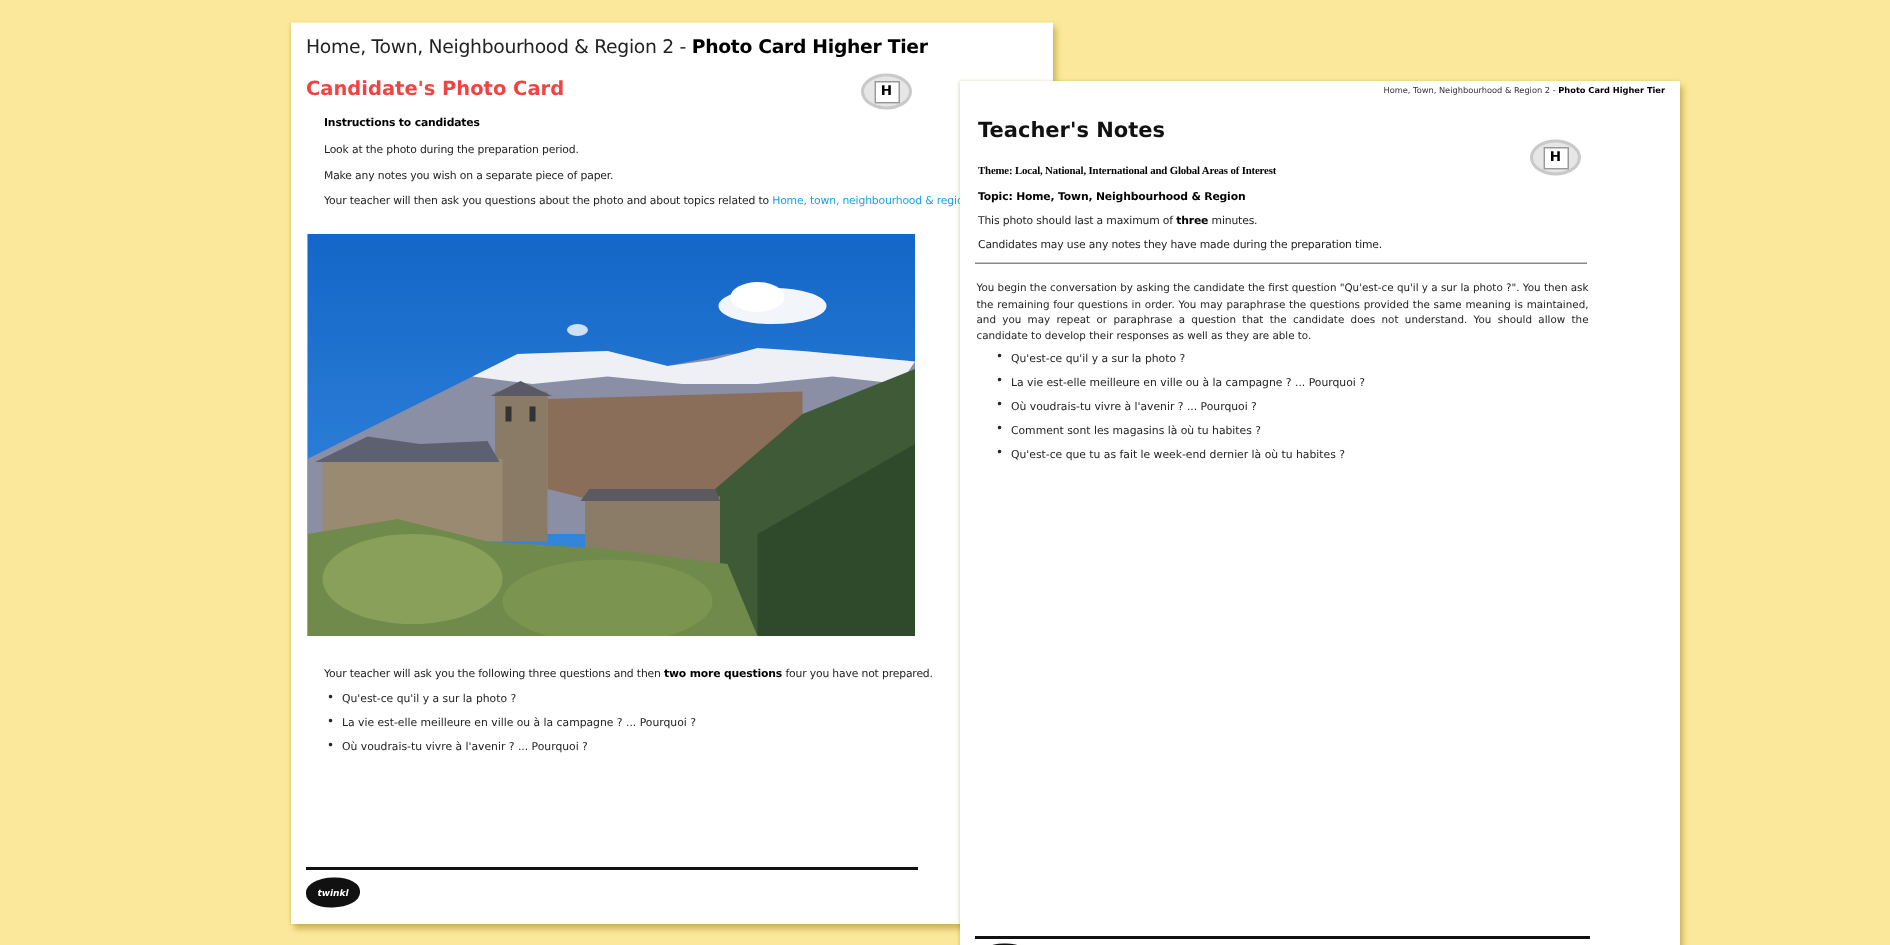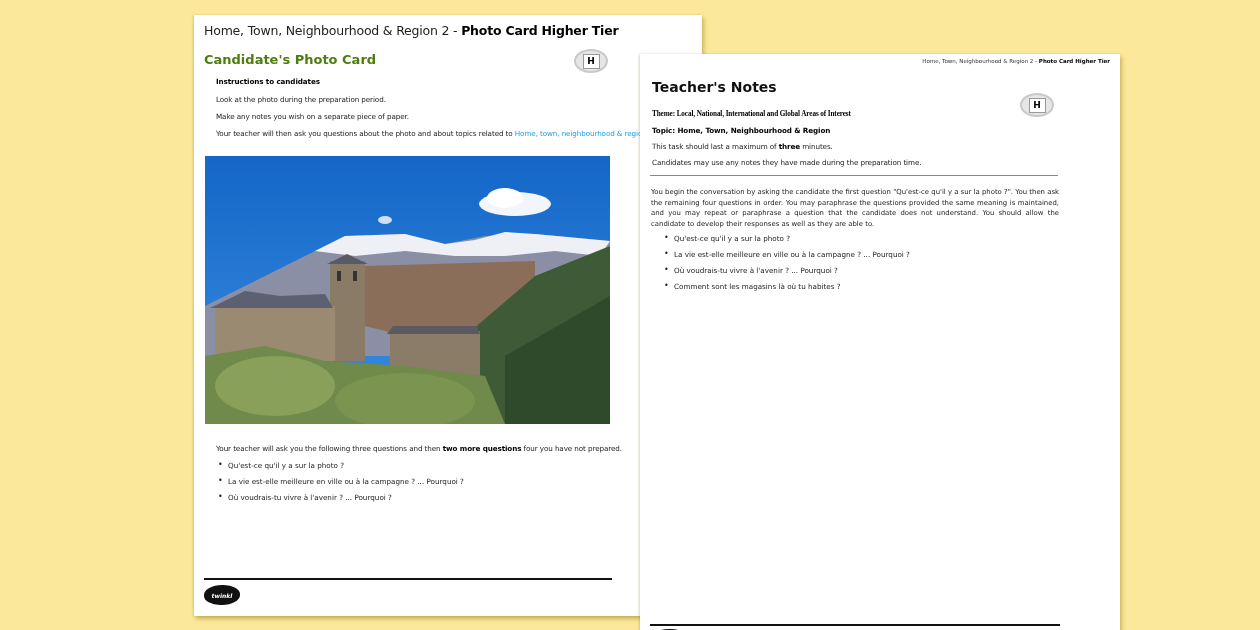--- a/index.html
+++ b/index.html
@@ -12,21 +12,21 @@
   .page {
     position:absolute; background:#ffffff;
     box-shadow: 2px 3px 4px rgba(150,120,20,0.45), -1px 0 2px rgba(150,120,20,0.25);
     box-sizing:border-box;
   }
   #page-left { left:194px; top:15px; width:508px; height:601px; }
   #page-right { left:640px; top:15px; width:480px; height:601px;margin-top:39px; }
 
   .hdr-title { position:absolute; left:10px; top:8px; font-size:12.5px; color:#222; white-space:nowrap; letter-spacing:-0.2px;}
   .hdr-title b { font-weight:bold; color:#000; }
-  .card-title { position:absolute; left:10px; top:37px; font-size:13px; font-weight:bold; color:#4d7c0f; }
+  .card-title { position:absolute; left:10px; top:37px; font-size:13px; font-weight:bold; color:#ef4444; }
   .tier-badge {
     position:absolute; width:34px; height:24px; border-radius:50%;
     background:#e6e6e6; border:2px solid #c9c9c9; box-sizing:border-box;
     display:flex; align-items:center; justify-content:center;
   }
   .tier-badge span {
     display:inline-block; width:15px; height:13px; background:#fff; border:1px solid #999;
     font-size:9px; font-weight:bold; text-align:center; line-height:13px; color:#000;
   }
   #page-left .tier-badge { left:380px; top:34px; }
@@ -124,29 +124,30 @@
 
 <div class="page" id="page-right">
   <div class="right-hdr"><span>Home, Town, Neighbourhood &amp; Region 2 - </span><b>Photo Card Higher Tier</b></div>
   <div class="tn-title">Teacher's Notes</div>
   <div class="tier-badge">
       <span>H</span>
     </div>
 
   <div class="small" style="left:12px; top:56px;font-family:Liberation Serif, serif;"><b>Theme: Local, National, International and Global Areas of Interest</b></div>
   <div class="small" style="left:12px; top:72px;"><b>Topic: Home, Town, Neighbourhood &amp; Region</b></div>
-  <div class="small" style="left:12px; top:88px;"><span>This task should last a maximum of </span><b>three</b><span> minutes.</span></div>
+  <div class="small" style="left:12px; top:88px;"><span>This photo should last a maximum of </span><b>three</b><span> minutes.</span></div>
   <div class="small" style="left:12px; top:104px;">Candidates may use any notes they have made during the preparation time.</div>
   <div class="divider" style="top:121px;"></div>
 
   <div class="para">You begin the conversation by asking the candidate the first question "Qu'est-ce qu'il y a sur la photo ?". You then ask the remaining four questions in order. You may paraphrase the questions provided the same meaning is maintained, and you may repeat or paraphrase a question that the candidate does not understand. You should allow the candidate to develop their responses as well as they are able to.</div>
 
   <ul class="qlist" style="top:180px; left:24px;">
     <li>Qu'est-ce qu'il y a sur la photo ?</li>
     <li>La vie est-elle meilleure en ville ou à la campagne ? ... Pourquoi ?</li>
     <li>Où voudrais-tu vivre à l'avenir ? ... Pourquoi ?</li>
     <li>Comment sont les magasins là où tu habites ?</li>
+    <li>Qu'est-ce que tu as fait le week-end dernier là où tu habites ?</li>
   </ul>
 
   <div class="footer-line" style="top:570px; width:410px;"></div>
   <div class="logo" style="left:11px; top:575px;">twinkl</div>
   <div class="site" style="right:12px; top:582px;">twinkl.co.uk</div>
 </div>
 
 </body></html>

